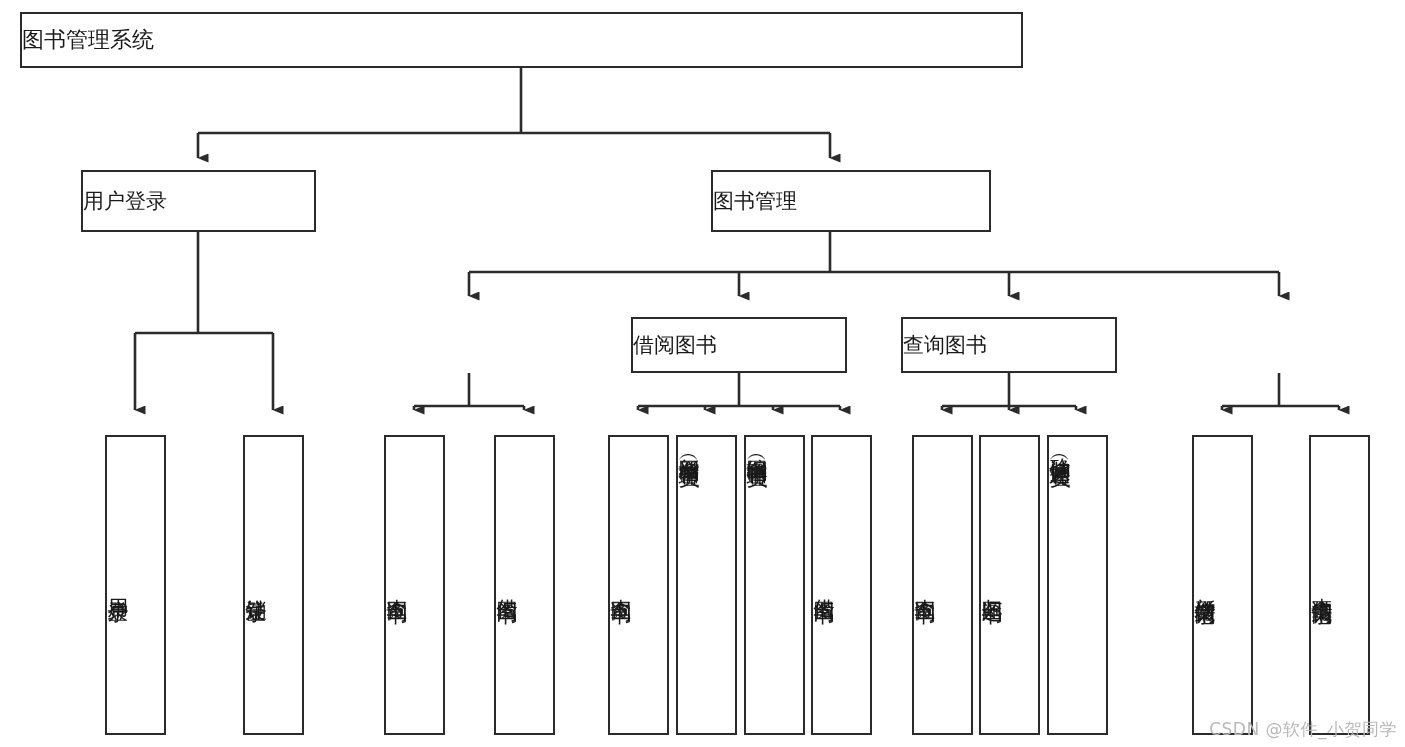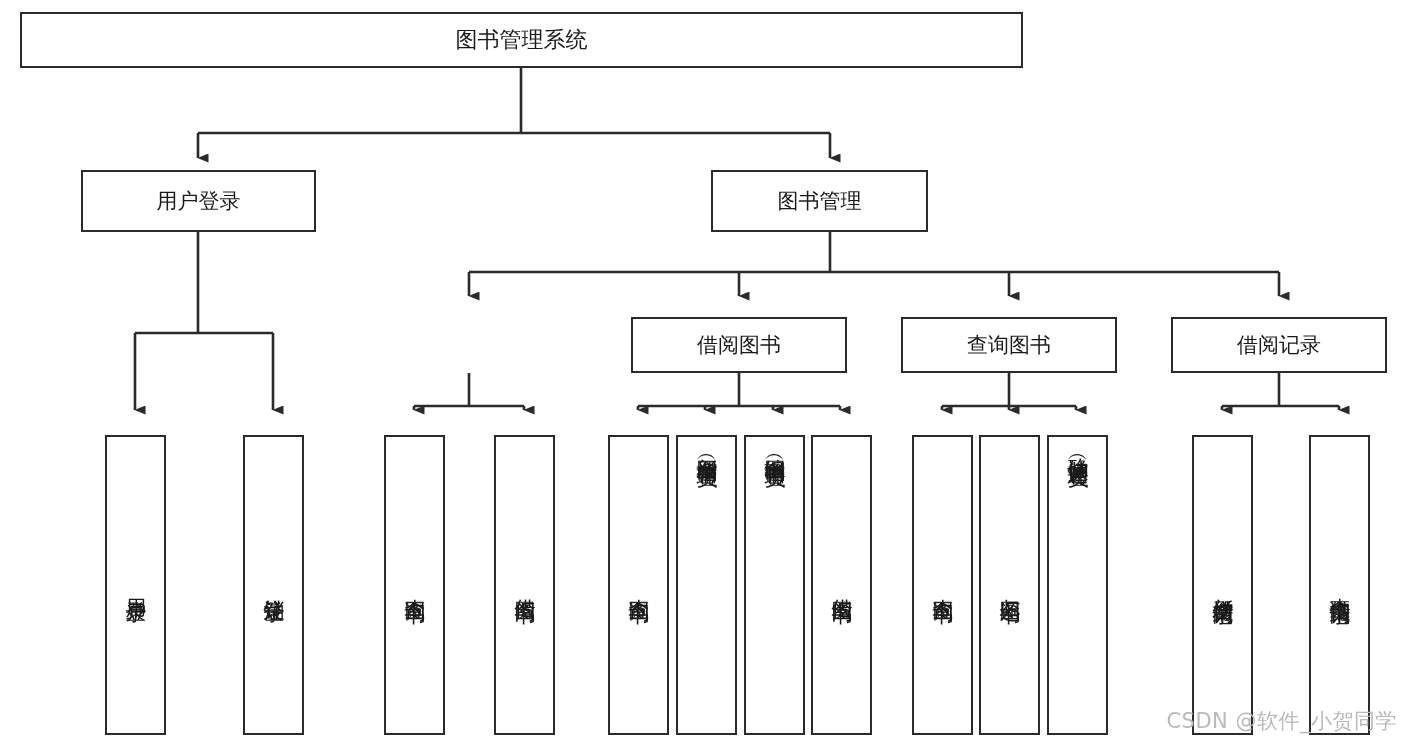--- a/index.html
+++ b/index.html
@@ -12,21 +12,20 @@
   #canvas{position:absolute;left:0;top:0;width:1405px;height:747px;}
   .layer-svg{position:absolute;left:0;top:0;width:1405px;height:747px;pointer-events:none;}
 
   .node{
     position:absolute;
     box-sizing:border-box;
     background:#ffffff;
     border:2.5px solid #2b2b2b;
     display:flex;
     align-items:center;
-    justify-content:center;
     color:#1a1a1a;
   }
   .node .lbl{
     display:block;
     text-align:center;
     line-height:1.18;
     white-space:nowrap;
   }
   
   .node.horiz .lbl{
@@ -49,22 +48,22 @@
   }
   
   .node.vert.mid{
     align-items:center;
     padding-top:0;
   }
 
   .watermark{
     position:absolute;
     right:8px;
-    bottom:12px;
-    font-size:21px;
+    bottom:6px;
+    font-size:17px;
     color:#b9b9b9;
     letter-spacing:.5px;
     white-space:nowrap;
     z-index:5;
   }
 </style>
 </head>
 <body>
 
 <div id="canvas">
@@ -121,36 +120,33 @@
   </svg>
 
   <div class="node horiz title" style="left:20px;top:12px;width:1003px;height:56px;">
     <span class="lbl">图书管理系统</span>
   </div>
 
   <div class="node horiz" style="left:81px;top:170px;width:235px;height:62px;">
     <span class="lbl">用户登录</span>
   </div>
 
-  <div class="node horiz" style="left:711px;top:170px;width:217px;height:62px;">
+  <div class="node horiz" style="left:711px;top:170px;width:280px;height:62px;">
     <span class="lbl">图书管理</span>
   </div>
 
 
   <div class="node horiz" style="left:631px;top:317px;width:216px;height:56px;">
     <span class="lbl">借阅图书</span>
   </div>
 
   <div class="node horiz" style="left:901px;top:317px;width:216px;height:56px;">
     <span class="lbl">查询图书</span>
   </div>
 
-  <div class="node horiz" style="left:1171px;top:317px;width:216px;height:56px;">
-    <span class="lbl">借阅记录</span>
-  </div>
 
   <div class="node vert mid" style="left:105px;top:435px;width:61px;height:300px;">
     <span class="lbl">用户登录</span>
   </div>
 
   <div class="node vert mid" style="left:243px;top:435px;width:61px;height:300px;">
     <span class="lbl">注销登录</span>
   </div>
 
   <div class="node vert mid" style="left:384px;top:435px;width:61px;height:300px;">

